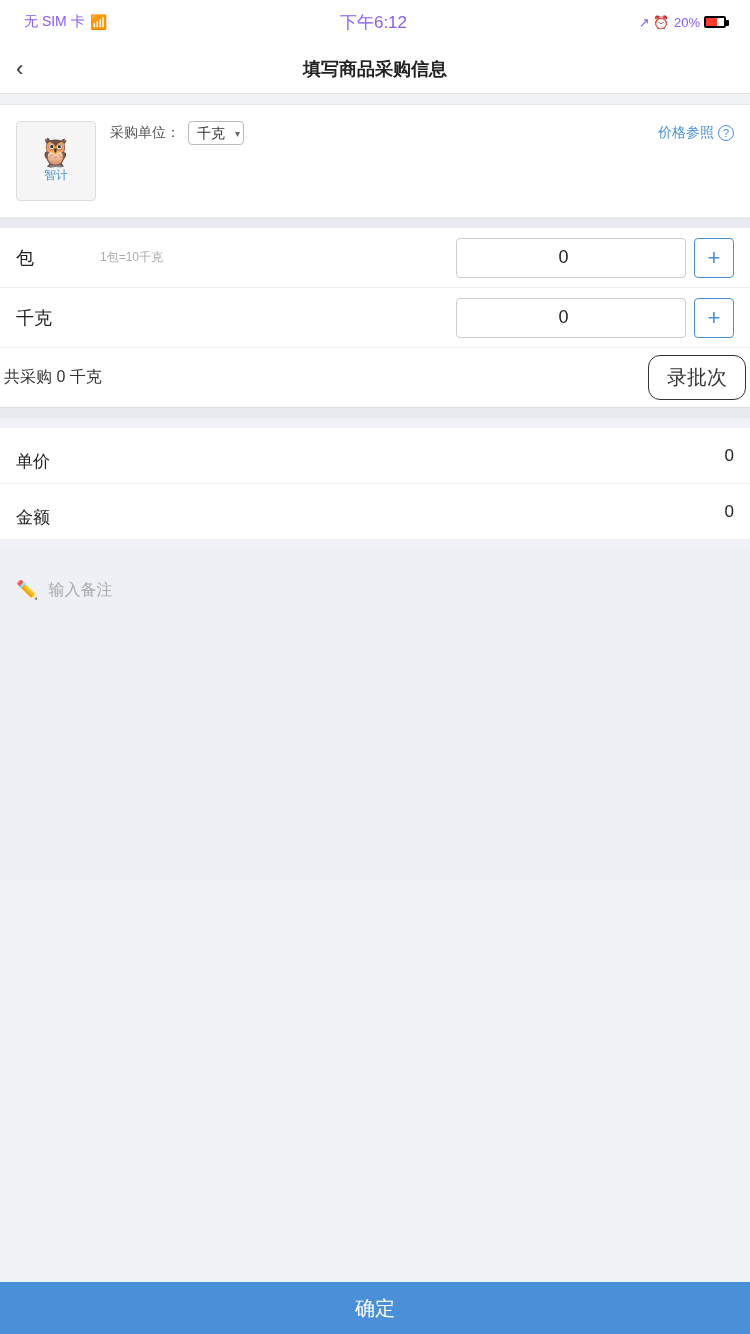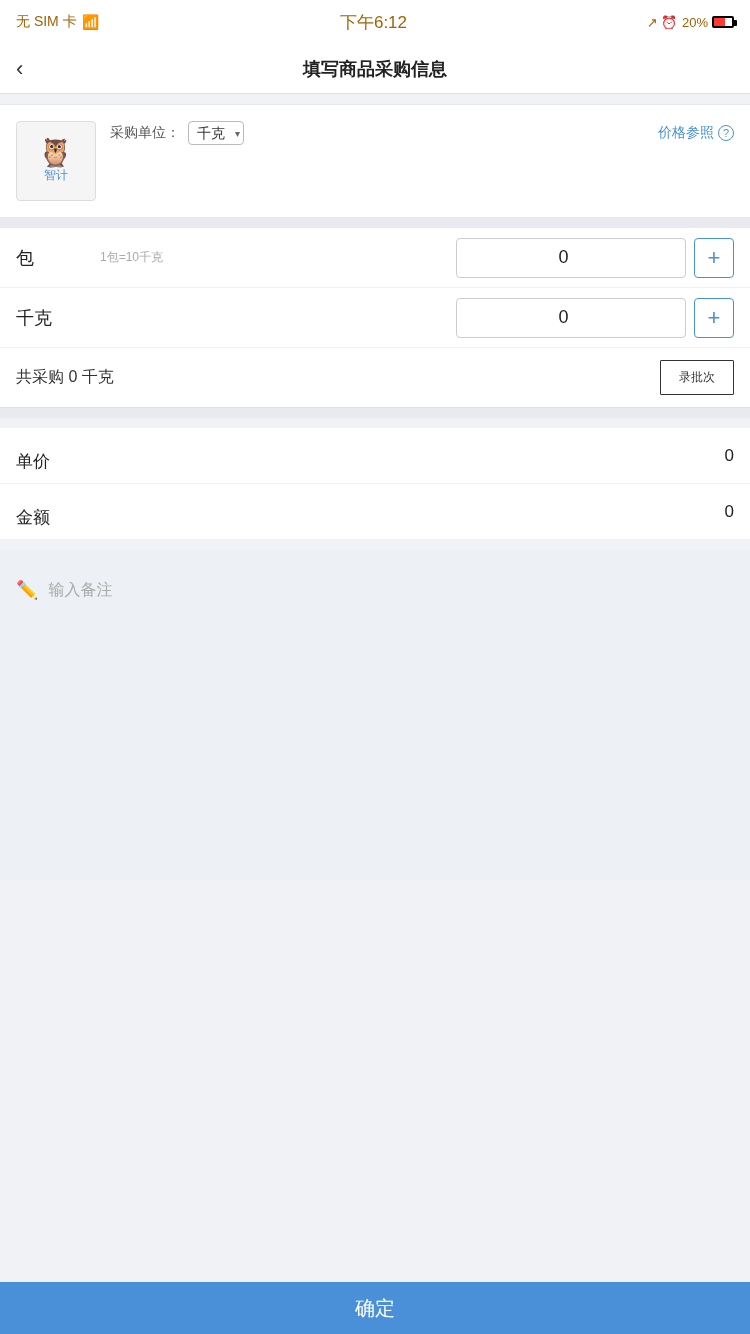--- a/index.html
+++ b/index.html
@@ -13,23 +13,23 @@
       overflow-x: hidden;
     }
 
     
     .status-bar {
       height: 44px;
       background: #fff;
       display: flex;
       align-items: center;
       justify-content: space-between;
-      padding: 0 16px;
+      padding: 0 24px;
       font-size: 15px;
-      color: #a16207;
+      color: #8b5cf6;
     }
     .status-left { font-size: 14px; display: flex; align-items: center; gap: 6px; }
     .status-center { font-size: 17px; font-weight: 500; }
     .status-right { display: flex; align-items: center; gap: 4px; font-size: 13px; }
     .battery-icon {
       display: inline-block;
       width: 22px; height: 12px;
       border: 2px solid #000;
       border-radius: 2px;
       position: relative;
@@ -208,33 +208,33 @@
       display: flex;
       align-items: center;
       justify-content: center;
       margin-left: 8px;
       cursor: pointer;
     }
 
     
     .summary-row {
       background: #fff;
-      padding: 0 16px;
+      padding: 0 4px;
       height: 60px;
       display: flex;
       align-items: center;
       justify-content: space-between;
       border-bottom: 1px solid #e0e0e0;
     }
     .summary-text { font-size: 16px; color: #333; }
     .batch-btn {
       border: 1px solid #333;
-      border-radius: 1px;
+      border-radius: 12px;
       padding: 8px 18px;
-      font-size: 12px;
+      font-size: 20px;
       color: #333;
       background: #fff;
       cursor: pointer;
     }
 
     
     .info-section { background: #fff; margin-top: 10px; }
     .info-row {
       display: flex;
       align-items: center;

